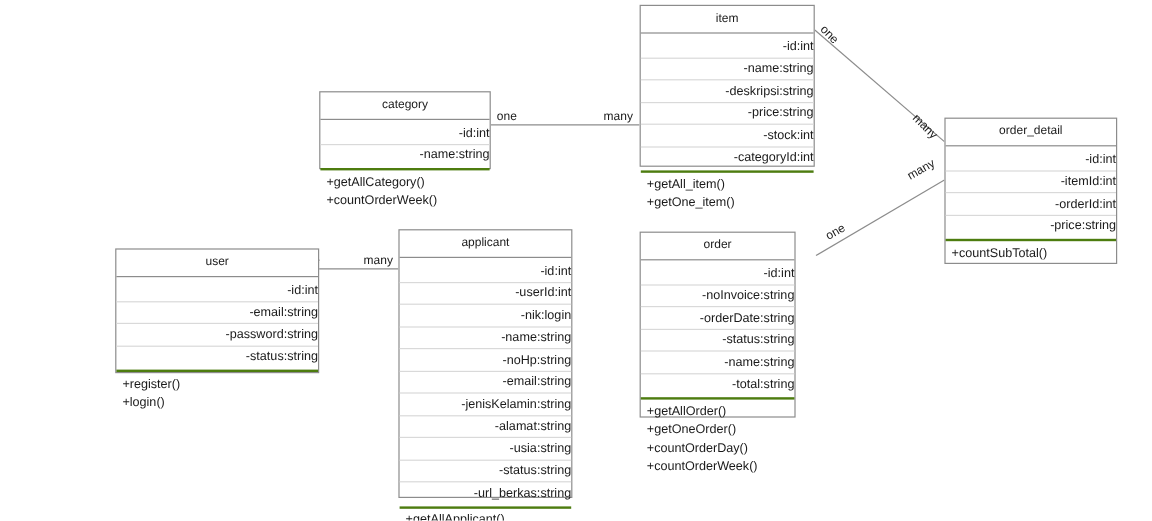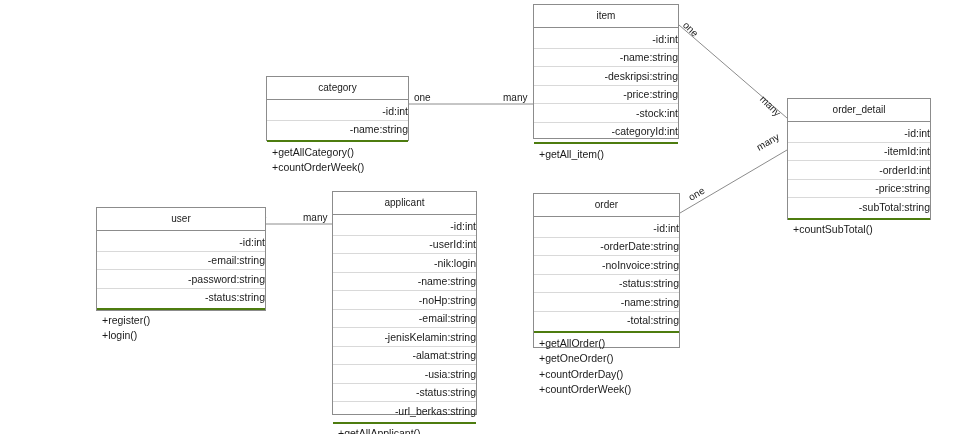--- a/index.html
+++ b/index.html
@@ -96,41 +96,41 @@
         <div class="attr-section">
           <div class="attr-row">-id:int</div>
           <div class="attr-row">-name:string</div>
           <div class="attr-row">-deskripsi:string</div>
           <div class="attr-row">-price:string</div>
           <div class="attr-row">-stock:int</div>
           <div class="attr-row">-categoryId:int</div>
         </div>
         <div class="method-section">
           <div class="method-row">+getAll_item()</div>
+          <div class="method-row">+getOne_item()</div>
         </div>
       </div>
       <div class="uml-class" style="left: 266px; top: 76px; width: 143px; height: 65px;">
         <div class="class-title">category</div>
         <div class="attr-section">
           <div class="attr-row">-id:int</div>
           <div class="attr-row">-name:string</div>
         </div>
         <div class="method-section">
           <div class="method-row">+getAllCategory()</div>
           <div class="method-row">+countOrderWeek()</div>
         </div>
       </div>
       <div class="uml-class" style="left: 787px; top: 98px; width: 144px; height: 122px;">
         <div class="class-title">order_detail</div>
         <div class="attr-section">
           <div class="attr-row">-id:int</div>
           <div class="attr-row">-itemId:int</div>
           <div class="attr-row">-orderId:int</div>
           <div class="attr-row">-price:string</div>
-          <div class="attr-row">-subTotal:string</div>
         </div>
         <div class="method-section">
           <div class="method-row">+countSubTotal()</div>
         </div>
       </div>
       <div class="uml-class" style="left: 96px; top: 207px; width: 170px; height: 104px;">
         <div class="class-title">user</div>
         <div class="attr-section">
           <div class="attr-row">-id:int</div>
           <div class="attr-row">-email:string</div>
@@ -154,26 +154,26 @@
           <div class="attr-row">-jenisKelamin:string</div>
           <div class="attr-row">-alamat:string</div>
           <div class="attr-row">-usia:string</div>
           <div class="attr-row">-status:string</div>
           <div class="attr-row">-url_berkas:string</div>
         </div>
         <div class="method-section">
           <div class="method-row">+getAllApplicant()</div>
         </div>
       </div>
-      <div class="uml-class" style="left: 533px; top: 193px; width: 147px; height: 155px;">
+      <div class="uml-class" style="left: 533px; top: 193px; width: 130px; height: 155px;">
         <div class="class-title">order</div>
         <div class="attr-section">
           <div class="attr-row">-id:int</div>
+          <div class="attr-row">-noInvoice:string</div>
           <div class="attr-row">-orderDate:string</div>
-          <div class="attr-row">-noInvoice:string</div>
           <div class="attr-row">-status:string</div>
           <div class="attr-row">-name:string</div>
           <div class="attr-row">-total:string</div>
         </div>
         <div class="method-section">
           <div class="method-row">+getAllOrder()</div>
           <div class="method-row">+getOneOrder()</div>
           <div class="method-row">+countOrderDay()</div>
           <div class="method-row">+countOrderWeek()</div>
         </div>

